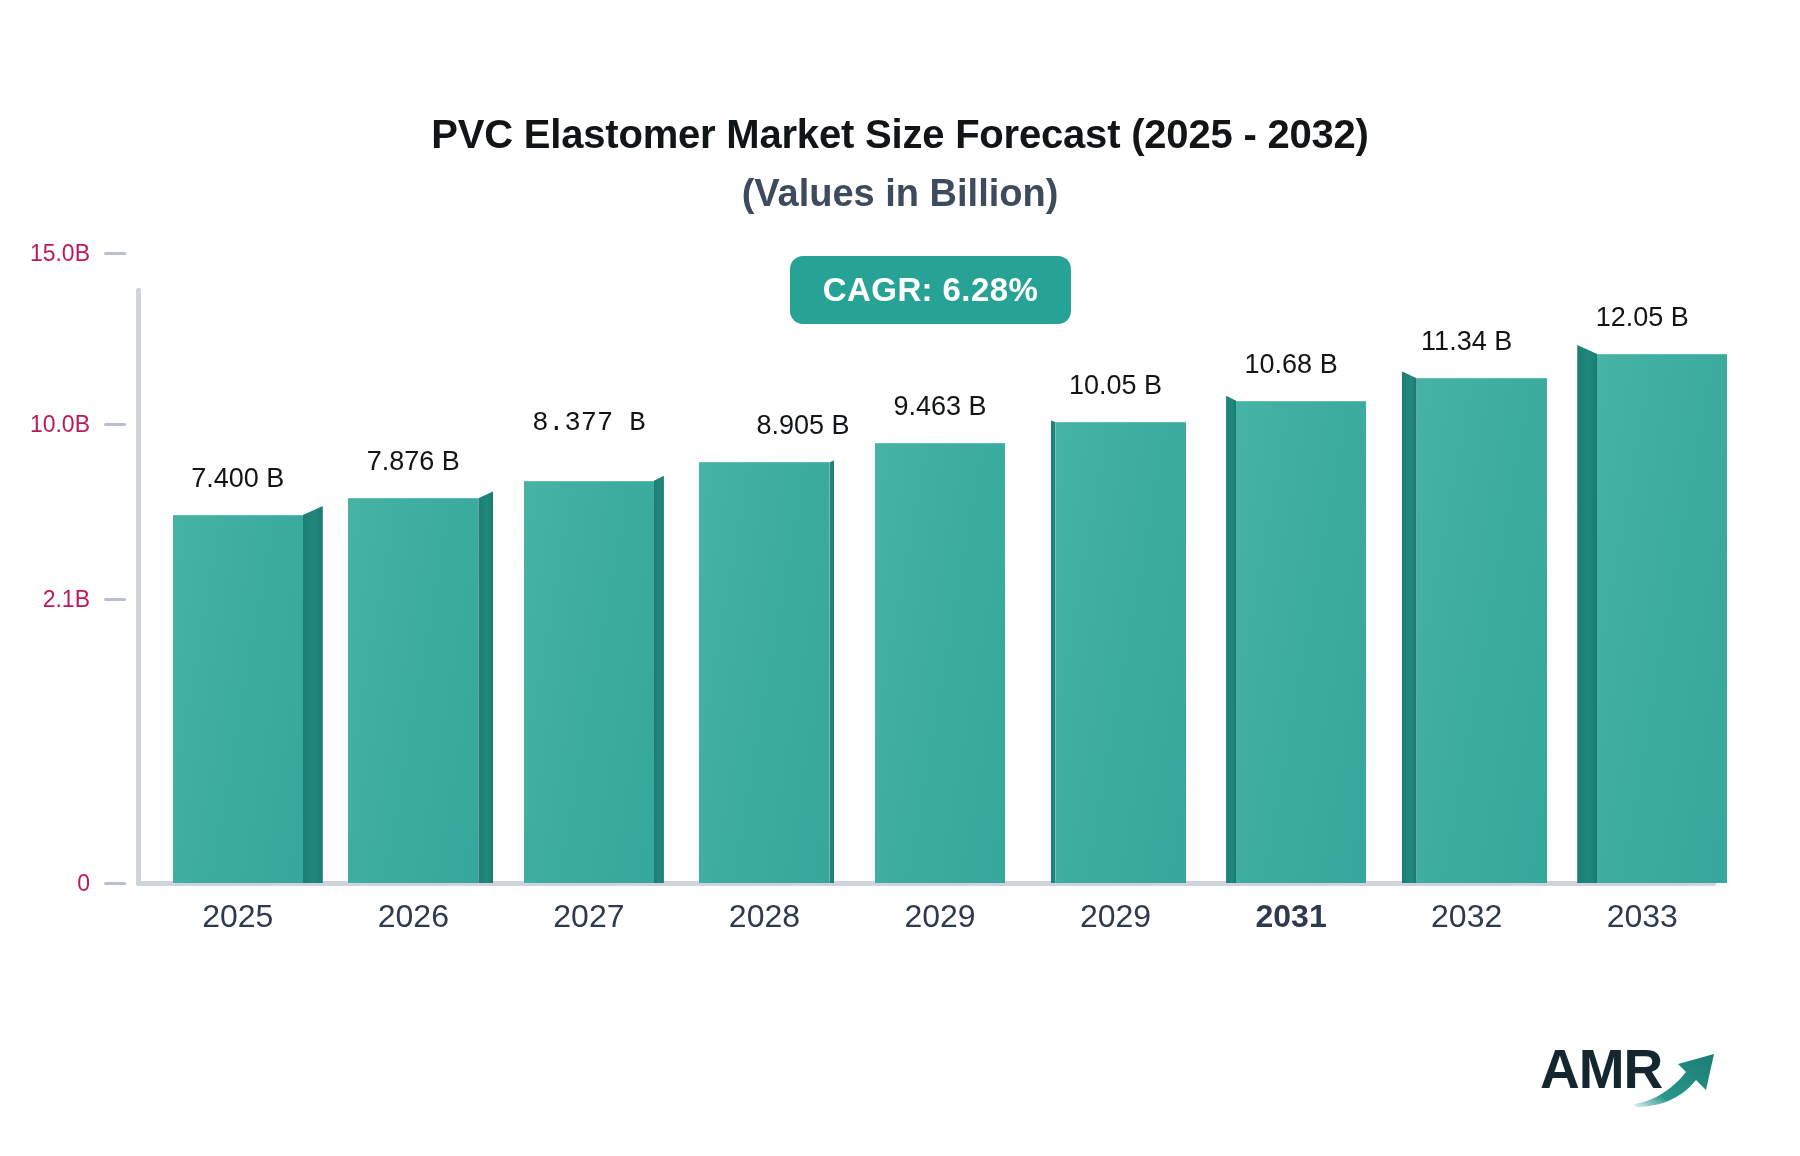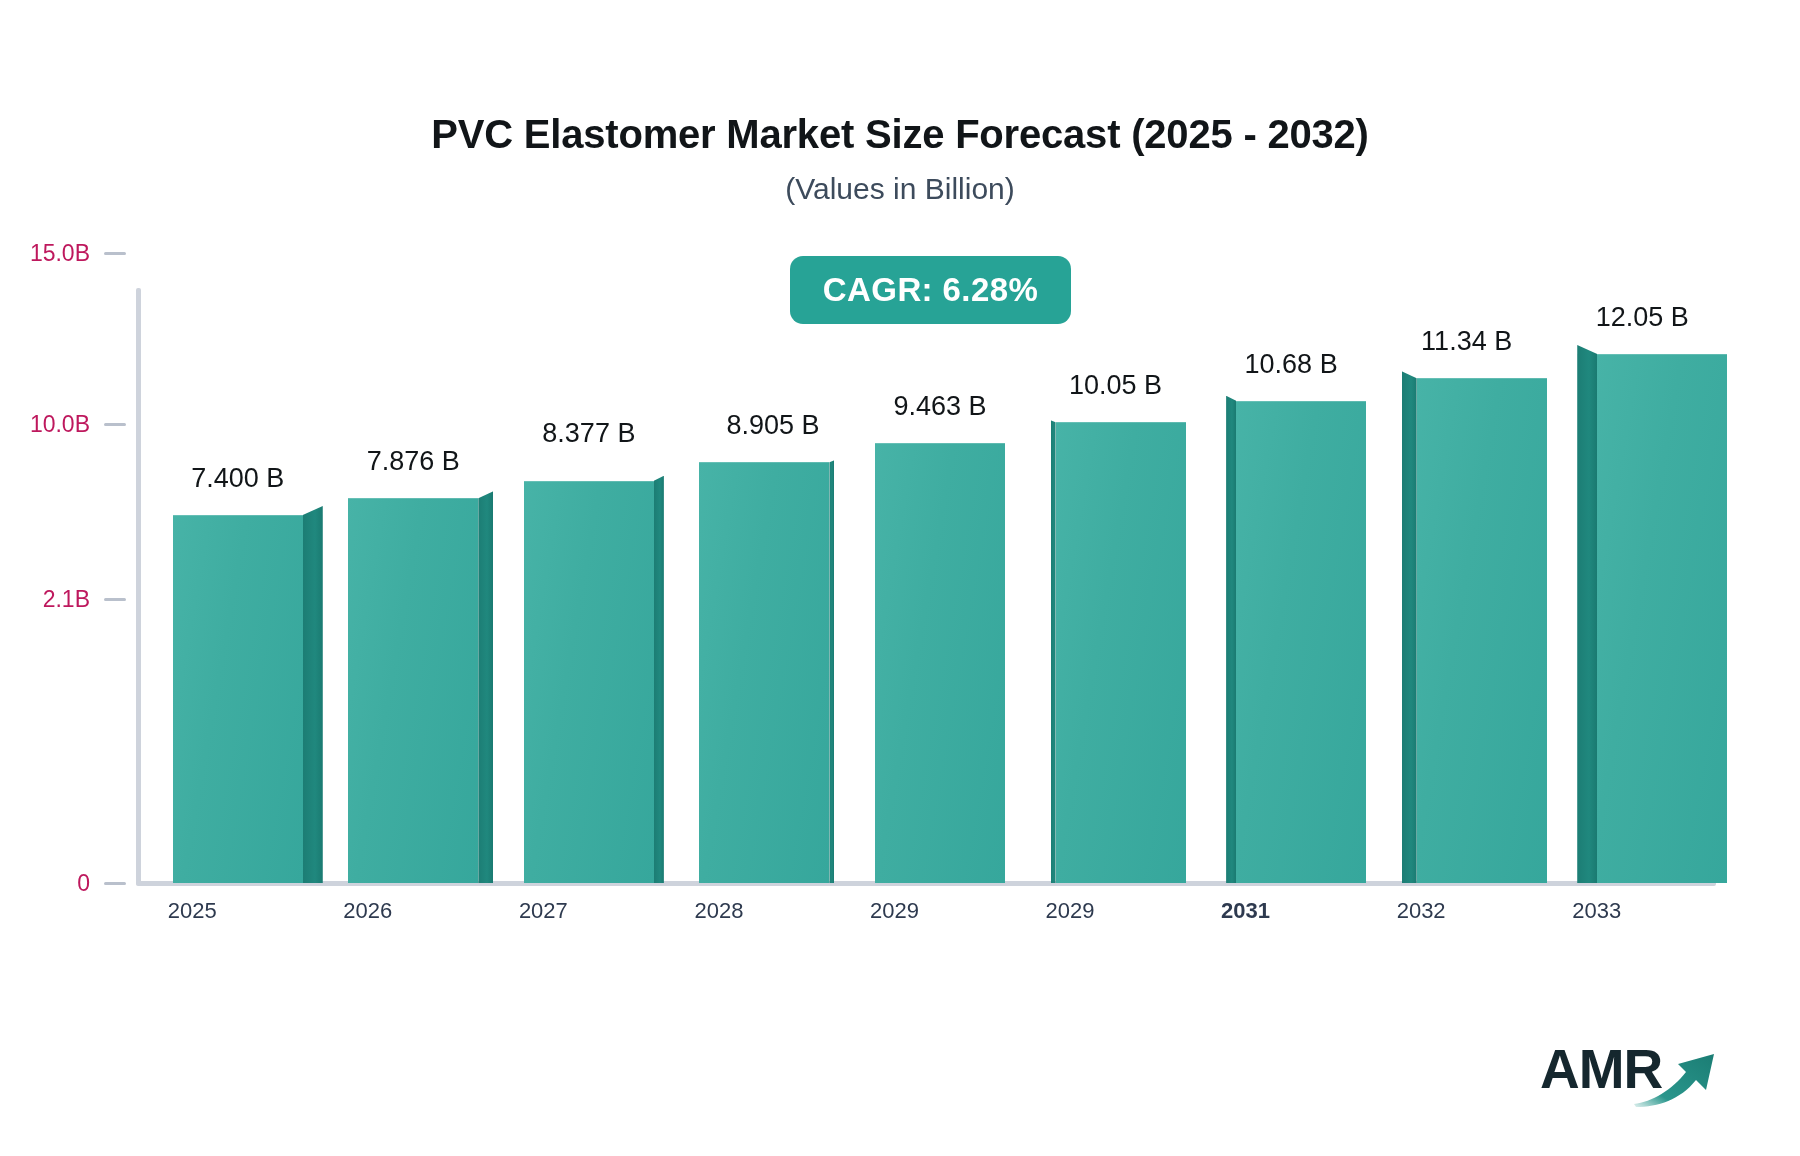--- a/index.html
+++ b/index.html
@@ -27,22 +27,22 @@
     font-weight: 700;
     color: #111518;
     letter-spacing: -0.2px;
     white-space: nowrap;
   }
   #chart-subtitle {
     position: absolute;
     left: 0; right: 0;
     top: 172px;
     text-align: center;
-    font-size: 30px;
-    font-weight: 400;
+    font-size: 38px;
+    font-weight: 700;
     color: #3d4b5c;
     white-space: nowrap;
   }
 
   
   #cagr-badge {
     position: absolute;
     left: 790px;
     top: 256px;
     width: 281px;
@@ -132,25 +132,25 @@
   .bar-label {
     position: absolute;
     font-size: 27px;
     color: #111518;
     font-weight: 500;
     white-space: nowrap;
     text-align: center;
   }
   .x-label {
     position: absolute;
-    font-size: 22px;
+    font-size: 32px;
     color: #2e3a4f;
     font-weight: 500;
     white-space: nowrap;
-    text-align: left;
+    text-align: center;
     top: 898px;
   }
 
   
   #amr-logo {
     position: absolute;
     left: 1540px;
     top: 1040px;
     width: 180px;
     height: 72px;
@@ -208,26 +208,26 @@
       <div class="bar-label" style="left: 127.778px; top: 463px; width: 220px; position: absolute;">7.400 B</div>
       <div class="bar-group" style="left: 172.778px; top: 506px; width: 150px; height: 377px; bottom: auto;">
         <div class="bar-front" style="left: 0px; top: 9px; width: 130px; height: 368px;"></div>
         <div class="bar-side" style="left: 130px; top: 0px; width: 20px; height: 377px; clip-path: polygon(0px 9px, 100% 0px, 100% 100%, 0px 100%);"></div>
       </div>
       <div class="bar-label" style="left: 303.333px; top: 446.34px; width: 220px; position: absolute;">7.876 B</div>
       <div class="bar-group" style="left: 348.333px; top: 491.34px; width: 145px; height: 391.66px; bottom: auto;">
         <div class="bar-front" style="left: 0px; top: 7px; width: 130px; height: 384.66px;"></div>
         <div class="bar-side" style="left: 130px; top: 0px; width: 15px; height: 391.66px; clip-path: polygon(0px 7px, 100% 0px, 100% 100%, 0px 100%);"></div>
       </div>
-      <div class="bar-label" style="left: 478.889px; top: 418px; width: 220px; position: absolute;">8.377 B</div>
+      <div class="bar-label" style="left: 478.889px; top: 408px; width: 220px; position: absolute; font-family: Liberation Mono, monospace;">8.377 B</div>
       <div class="bar-group" style="left: 523.889px; top: 475.805px; width: 140px; height: 407.195px; bottom: auto;">
         <div class="bar-front" style="left: 0px; top: 5px; width: 130px; height: 402.195px;"></div>
         <div class="bar-side" style="left: 130px; top: 0px; width: 10px; height: 407.195px; clip-path: polygon(0px 5px, 100% 0px, 100% 100%, 0px 100%);"></div>
       </div>
-      <div class="bar-label" style="left: 663px; top: 410.325px; width: 220px; position: absolute;">8.905 B</div>
+      <div class="bar-label" style="left: 693px; top: 410.325px; width: 220px; position: absolute;">8.905 B</div>
       <div class="bar-group" style="left: 699.444px; top: 460.325px; width: 135px; height: 422.675px; bottom: auto;">
         <div class="bar-front" style="left: 0px; top: 2px; width: 130px; height: 420.675px;"></div>
         <div class="bar-side" style="left: 130px; top: 0px; width: 5px; height: 422.675px; clip-path: polygon(0px 2px, 100% 0px, 100% 100%, 0px 100%);"></div>
       </div>
       <div class="bar-label" style="left: 830px; top: 390.795px; width: 220px; position: absolute;">9.463 B</div>
       <div class="bar-group" style="left: 875px; top: 442.795px; width: 130px; height: 440.205px; bottom: auto;">
         <div class="bar-front" style="left: 0px; top: 0px; width: 130px; height: 440.205px;"></div>
       </div>
       <div class="bar-label" style="left: 1005.56px; top: 370.29px; width: 220px; position: absolute;">10.05 B</div>
       <div class="bar-group" style="left: 1050.56px; top: 420.29px; width: 135px; height: 462.71px; bottom: auto;">

